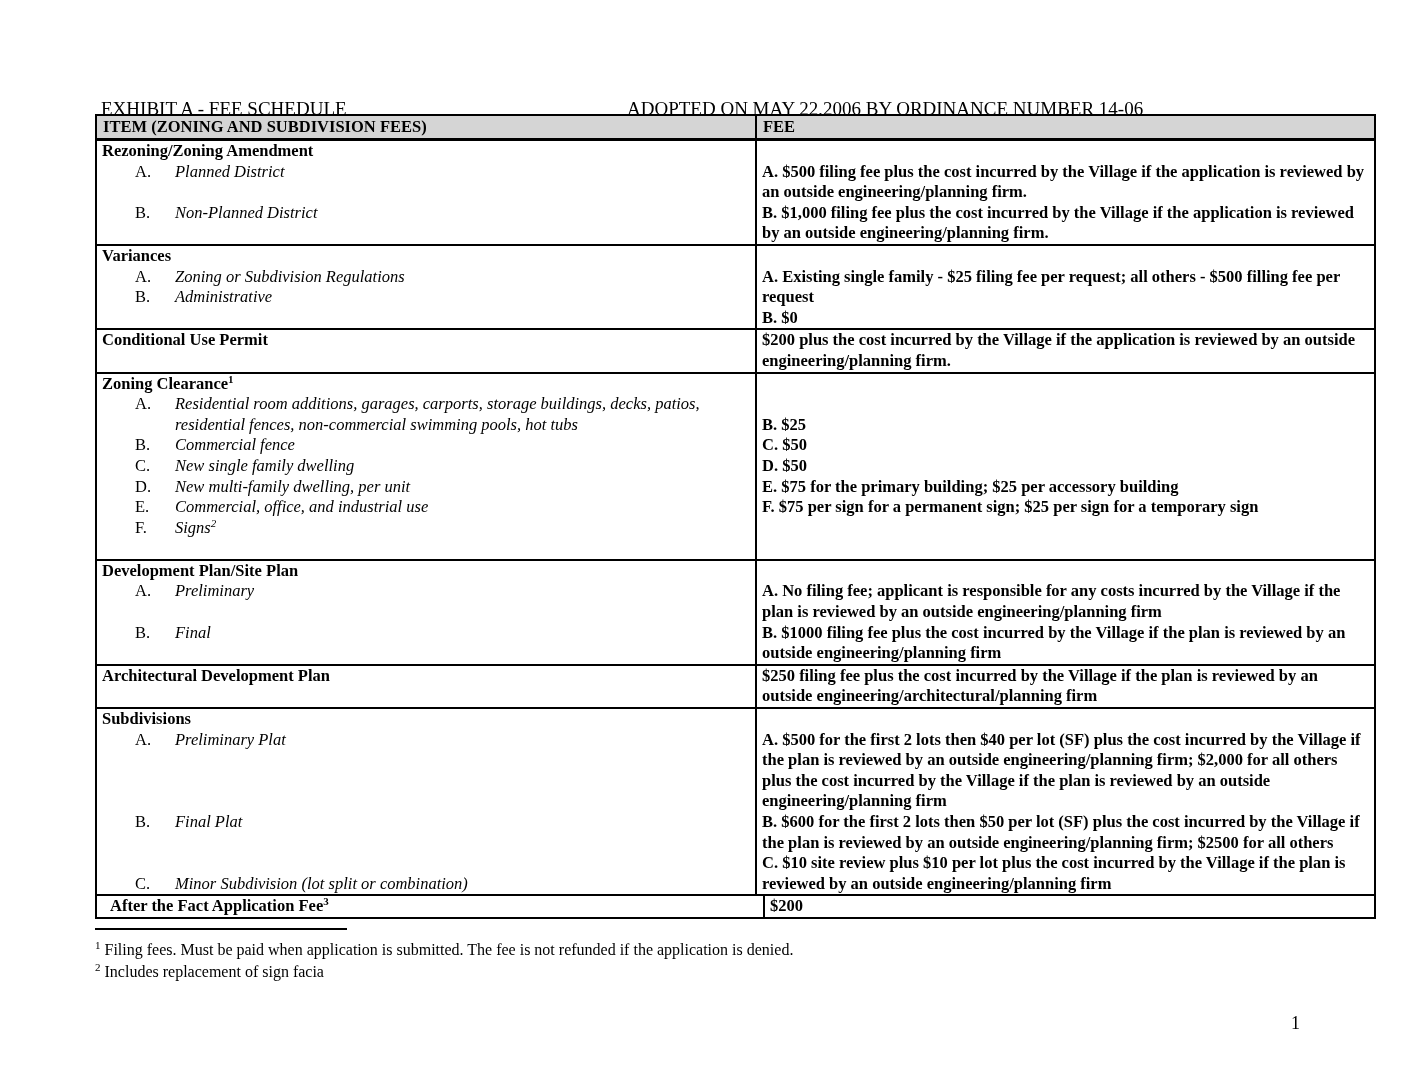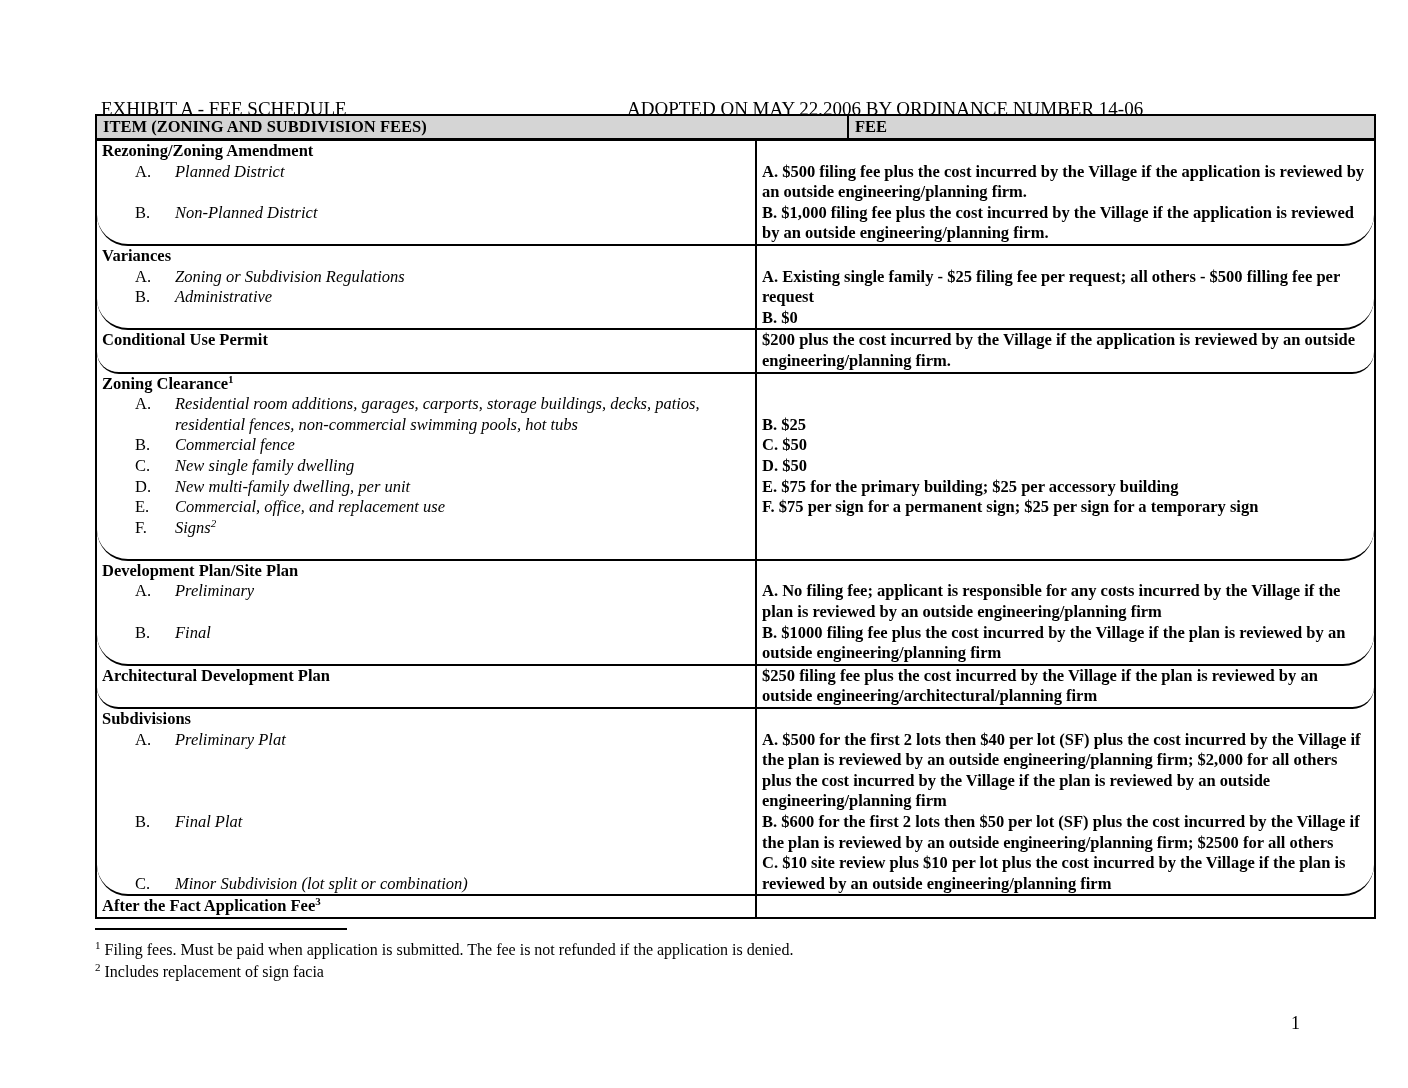--- a/index.html
+++ b/index.html
@@ -26,25 +26,25 @@
     background: #fff;
   }
   .t-head { display: flex; border-bottom: 3px solid #000; }
   .th {
     box-sizing: border-box;
     font-weight: bold;
     font-size: 16.5px;
     line-height: 18px;
     padding: 2px 7px 2px 6px;
   }
-  .th.left { width: 752px; border-right: 2px solid #000; }
+  .th.left { width: 660px; border-right: 2px solid #000; }
   .th.right { flex: 1; }
 
-  .trow { display: flex; border-bottom: 2px solid #000; border-radius: 31px; }
-  .trow:last-child { border-bottom: none; }
+  .trow { display: flex; border-bottom: 2px solid #000; }
+  .trow:last-child { border-bottom: none; margin-left: 8px; }
   .tcell {
     box-sizing: border-box;
     font-size: 16.5px;
     line-height: 20.6px;
     padding: 0 6px 0 5px;
   }
   .tcell.left { width: 660px; border-right: 2px solid #000; }
   .tcell.right { flex: 1; font-weight: bold; }
 
   .sec-title { font-weight: bold; }
@@ -134,21 +134,21 @@
             <div class="item">
               <span class="lbl">C.</span>
               <span class="itx">New single family dwelling</span>
             </div>
             <div class="item">
               <span class="lbl">D.</span>
               <span class="itx">New multi-family dwelling, per unit</span>
             </div>
             <div class="item">
               <span class="lbl">E.</span>
-              <span class="itx">Commercial, office, and replacement use</span>
+              <span class="itx">Commercial, office, and industrial use</span>
             </div>
             <div class="item">
               <span class="lbl">F.</span>
               <span class="itx">Signs<sup>2</sup></span>
             </div>
             <div class="spacer" style="height: 20.6px;"></div>
           </div>
           <div class="tcell right">
             <div class="spacer" style="height: 20.6px;"></div>
             <div class="spacer" style="height: 20.6px;"></div>
@@ -208,20 +208,23 @@
             <div class="spacer" style="height: 20.6px;"></div>
             <div class="para">A.  $500 for the first 2 lots then $40 per lot (SF) plus the cost incurred by the Village if the plan is reviewed by an outside engineering/planning firm; $2,000 for all others plus the cost incurred by the Village if the plan is reviewed by an outside engineering/planning firm</div>
             <div class="para">B.  $600 for the first 2 lots then $50 per lot (SF) plus the cost incurred by the Village if the plan is reviewed by an outside engineering/planning firm; $2500 for all others</div>
             <div class="para">C.  $10 site review plus $10 per lot plus the cost incurred by the Village if the plan is reviewed by an outside engineering/planning firm</div>
           </div>
         </div>
         <div class="trow">
           <div class="tcell left">
             <div class="sec-title">After the Fact Application Fee<sup>3</sup></div>
           </div>
+          <div class="tcell right">
+            <div class="para">$200</div>
+          </div>
         </div>
       </div>
   </div>
 
   <div class="footnotes">
     <div class="fn-rule"></div>
     <div class="fn"><sup>1</sup><span>Filing fees.  Must be paid when application is submitted.  The fee is not refunded if the application is denied.</span></div>
     <div class="fn"><sup>2</sup><span>Includes replacement of sign facia</span></div>
   </div>
 

